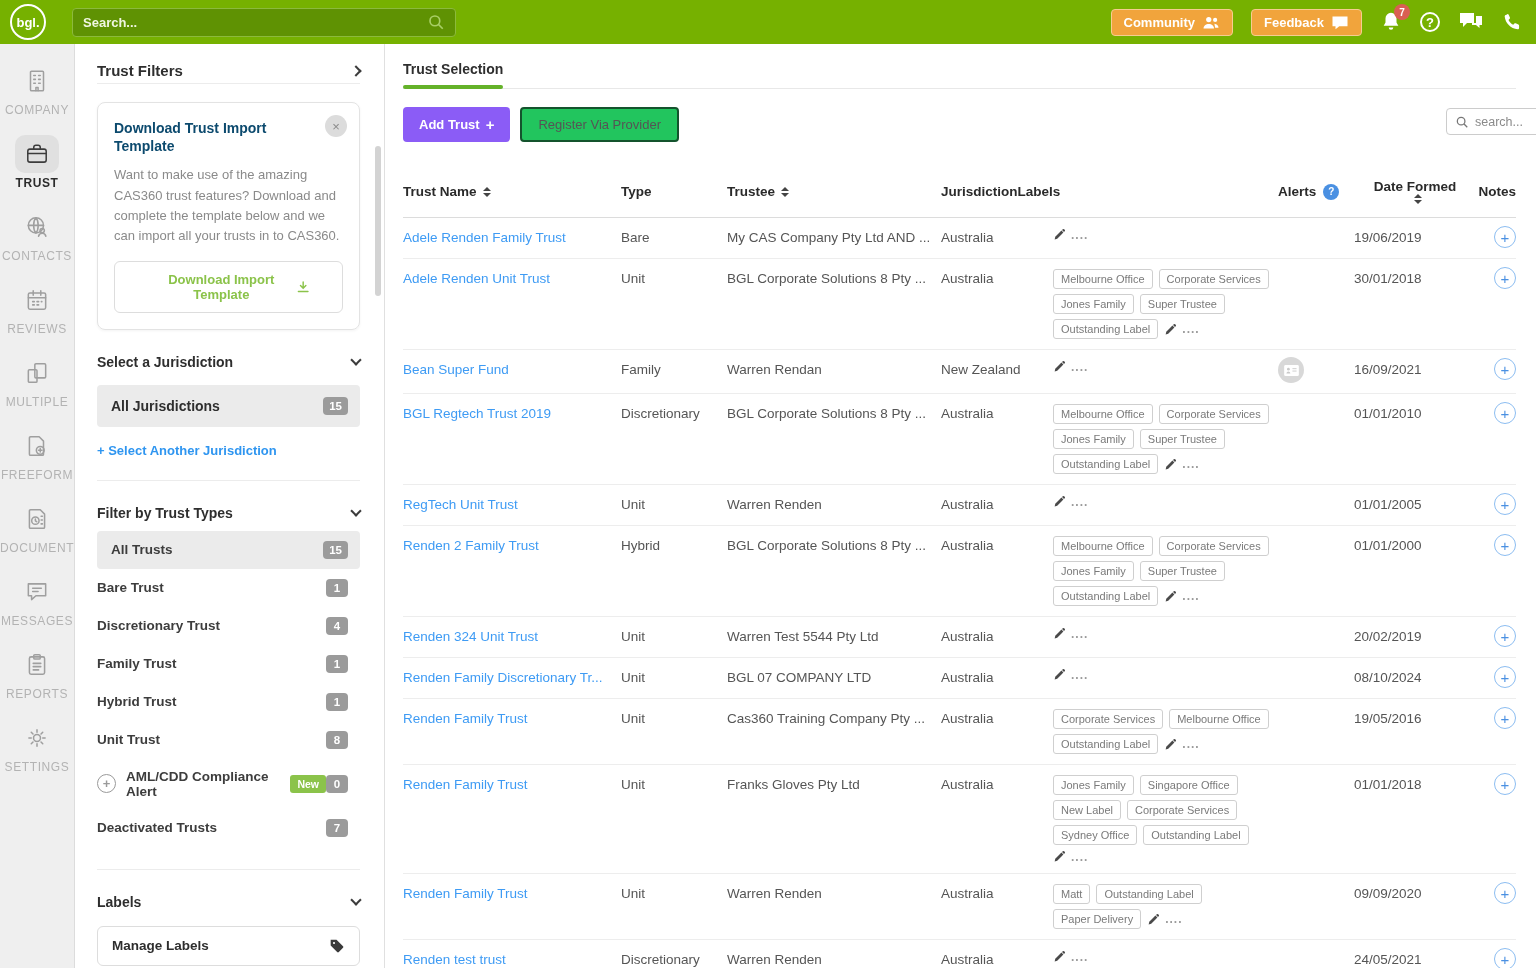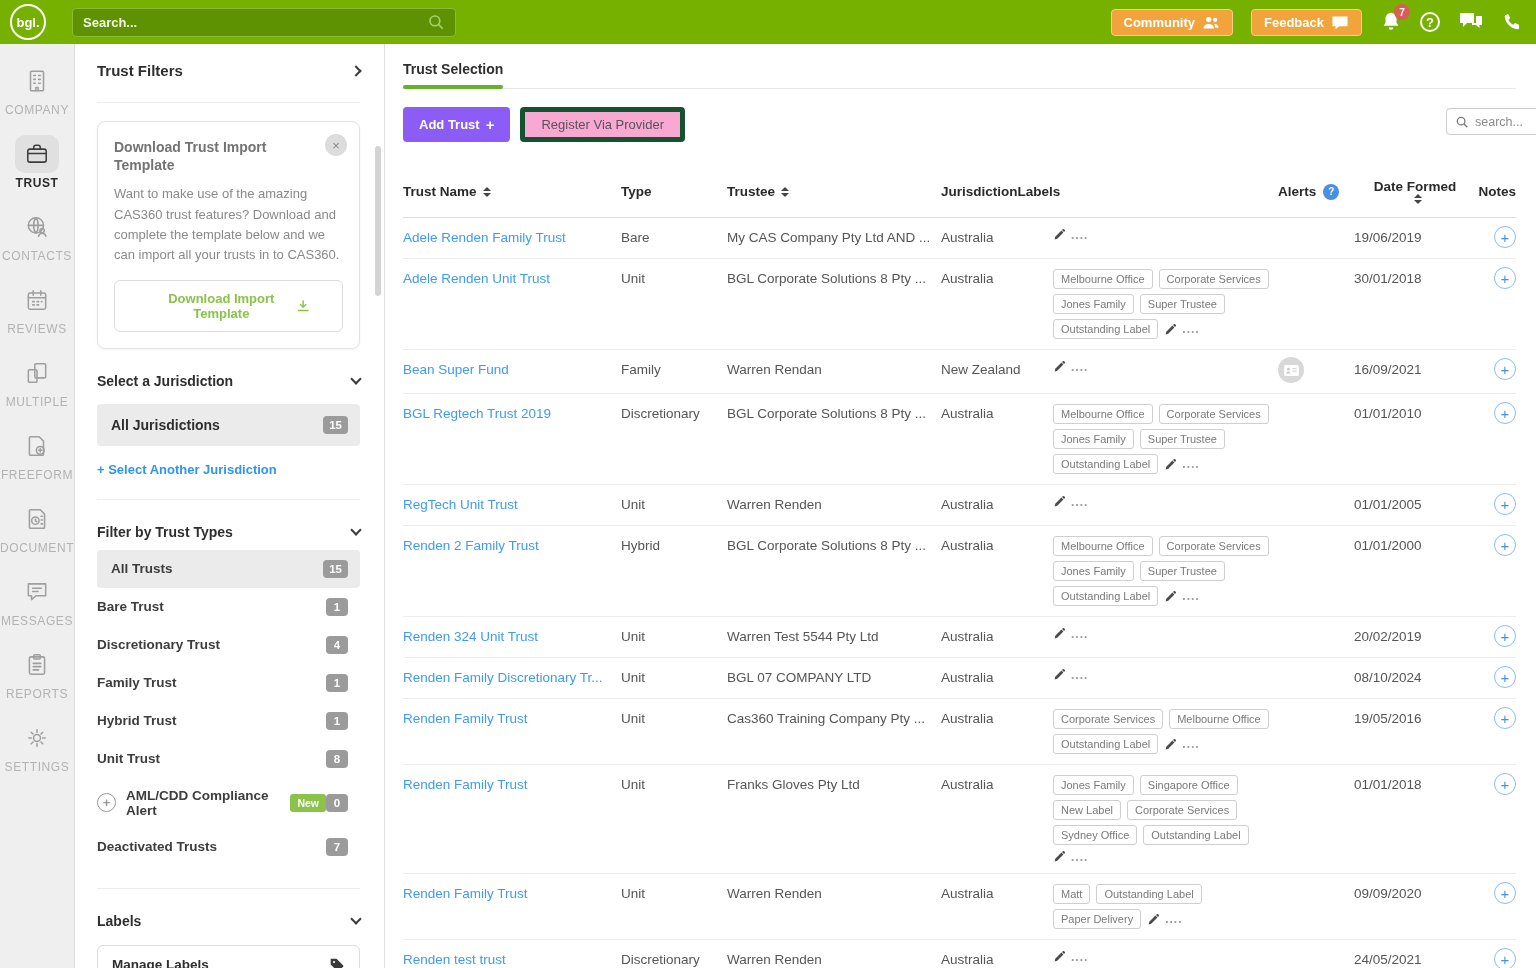--- a/index.html
+++ b/index.html
@@ -27,28 +27,28 @@
   .side-item { text-align:center; margin-bottom:6px; padding:6px 0; cursor:pointer; }
   .side-item .ibox { width:44px; height:38px; margin:0 auto; display:flex; align-items:center; justify-content:center; color:#9f9f9f; }
   .side-item .ibox svg { width:26px; height:26px; fill:none; stroke:currentColor; stroke-width:1.4; stroke-linecap:round; stroke-linejoin:round; }
   .side-item .slabel { margin-top:3px; font-size:12px; letter-spacing:.6px; color:#b3b3b3; }
   .side-item.active .ibox { background:#e0e0e0; border-radius:10px; color:#3c3c3c; }
   .side-item.active .slabel { color:#2c2c2c; font-weight:bold; }
 
   
   .fpanel { width:310px; flex:none; border-right:1px solid #e0e0e0; padding:18px 24px 0 22px; position:relative; overflow:hidden; }
   .fp-thumb { position:absolute; right:3px; top:102px; width:6px; height:150px; background:#d3d3d3; border-radius:3px; }
-  .fp-header { display:flex; align-items:center; justify-content:space-between; padding-bottom:23px; border-bottom:1px solid #ececec; }
+  .fp-header { display:flex; align-items:center; justify-content:space-between; padding-bottom:4px; border-bottom:1px solid #ececec; }
   .fp-title { font-size:15px; font-weight:bold; color:#2e2e2e; }
   .chev { width:8px; height:8px; border-right:2px solid #3c3c3c; border-bottom:2px solid #3c3c3c; display:inline-block; }
   .chev.right { transform:rotate(-45deg); }
   .chev.down  { transform:rotate(45deg); margin-top:-4px; }
 
   .import-card { margin-top:18px; border:1px solid #e3e3e3; border-radius:8px; padding:16px; position:relative; box-shadow:0 1px 3px rgba(0,0,0,.05); }
-  .card-title { font-size:14px; font-weight:bold; color:#737373; width:205px; line-height:1.3; }
+  .card-title { font-size:14px; font-weight:bold; color:#0c4a6e; width:205px; line-height:1.3; }
   .card-close { position:absolute; top:12px; right:12px; width:22px; height:22px; background:#dcdcdc; border-radius:50%; color:#8a8a8a; font-size:13px; display:flex; align-items:center; justify-content:center; cursor:pointer; }
   .card-body { margin-top:10px; font-size:13px; color:#8a8a8a; line-height:1.55; }
   .card-btn { margin-top:15px; width:100%; background:#fff; border:1px solid #ddd; border-radius:6px; padding:10px 32px; display:flex; align-items:center; justify-content:space-between; cursor:pointer; }
   .card-btn .lbl { color:#8bc34a; font-weight:bold; font-size:13px; font-family:inherit; }
 
   .fsection { margin-top:24px; }
   .sec-head { display:flex; align-items:center; justify-content:space-between; }
   .sec-title { font-size:14px; font-weight:bold; color:#2e2e2e; }
   .sel-row { margin-top:15px; background:#ebebeb; border-radius:4px; padding:12px 12px 12px 14px; display:flex; align-items:center; justify-content:space-between; font-size:14px; font-weight:bold; color:#2e2e2e; cursor:pointer; }
   .count-badge { background:#9b9b9b; color:#fff; font-size:11.5px; font-weight:bold; border-radius:4px; padding:3px 6px; min-width:22px; text-align:center; }
@@ -66,21 +66,21 @@
   .manage-btn .lbl { font-size:13.5px; font-weight:bold; color:#2e2e2e; font-family:inherit; }
 
   
   .main { flex:1; padding:0 20px 0 18px; position:relative; overflow:hidden; }
   .tab-row { padding-top:16px; border-bottom:1px solid #e8e8e8; }
   .tab { display:inline-block; font-size:14px; font-weight:bold; color:#2e2e2e; padding-bottom:11px; position:relative; cursor:pointer; }
   .tab::after { content:""; position:absolute; left:0; bottom:-1px; width:100%; height:4px; background:#64b229; border-radius:2px; }
 
   .actions { margin-top:18px; display:flex; gap:10px; }
   .btn-add { background:#8b5cf6; border:none; color:#fff; font-weight:bold; font-size:13px; padding:9px 16px; border-radius:4px; cursor:pointer; font-family:inherit; display:flex; gap:6px; align-items:center; }
-  .btn-reg { background:#f9a8d4; border:5px solid #14532d; color:#555; font-size:13px; padding:1px 16px; border-radius:4px; cursor:pointer; font-family:inherit; }
+  .btn-reg { background:#22c55e; border:2px solid #14532d; color:#555; font-size:13px; padding:1px 16px; border-radius:4px; cursor:pointer; font-family:inherit; }
   .tbl-search { position:absolute; top:64px; right:-8px; width:98px; height:27px; border:1px solid #ccc; border-radius:4px; display:flex; align-items:center; gap:6px; padding:0 8px; background:#fff; }
   .tbl-search .mag { width:14px; height:14px; color:#777; flex:none; }
   .tbl-search input { width:52px; border:none; outline:none; font-size:12.5px; color:#555; font-family:inherit; }
   .tbl-search input::placeholder { color:#8a8a8a; }
 
   .thead { display:flex; margin-top:37px; padding-bottom:13px; border-bottom:1px solid #dcdcdc; font-size:13.5px; font-weight:bold; color:#2a2a2a; align-items:center; }
   .th { display:flex; align-items:center; }
   .sort { display:inline-flex; flex-direction:column; gap:2px; margin-left:6px; }
   .sort i { display:block; width:0; height:0; border-left:4px solid transparent; border-right:4px solid transparent; }
   .sort .up { border-bottom:4px solid #444; }

